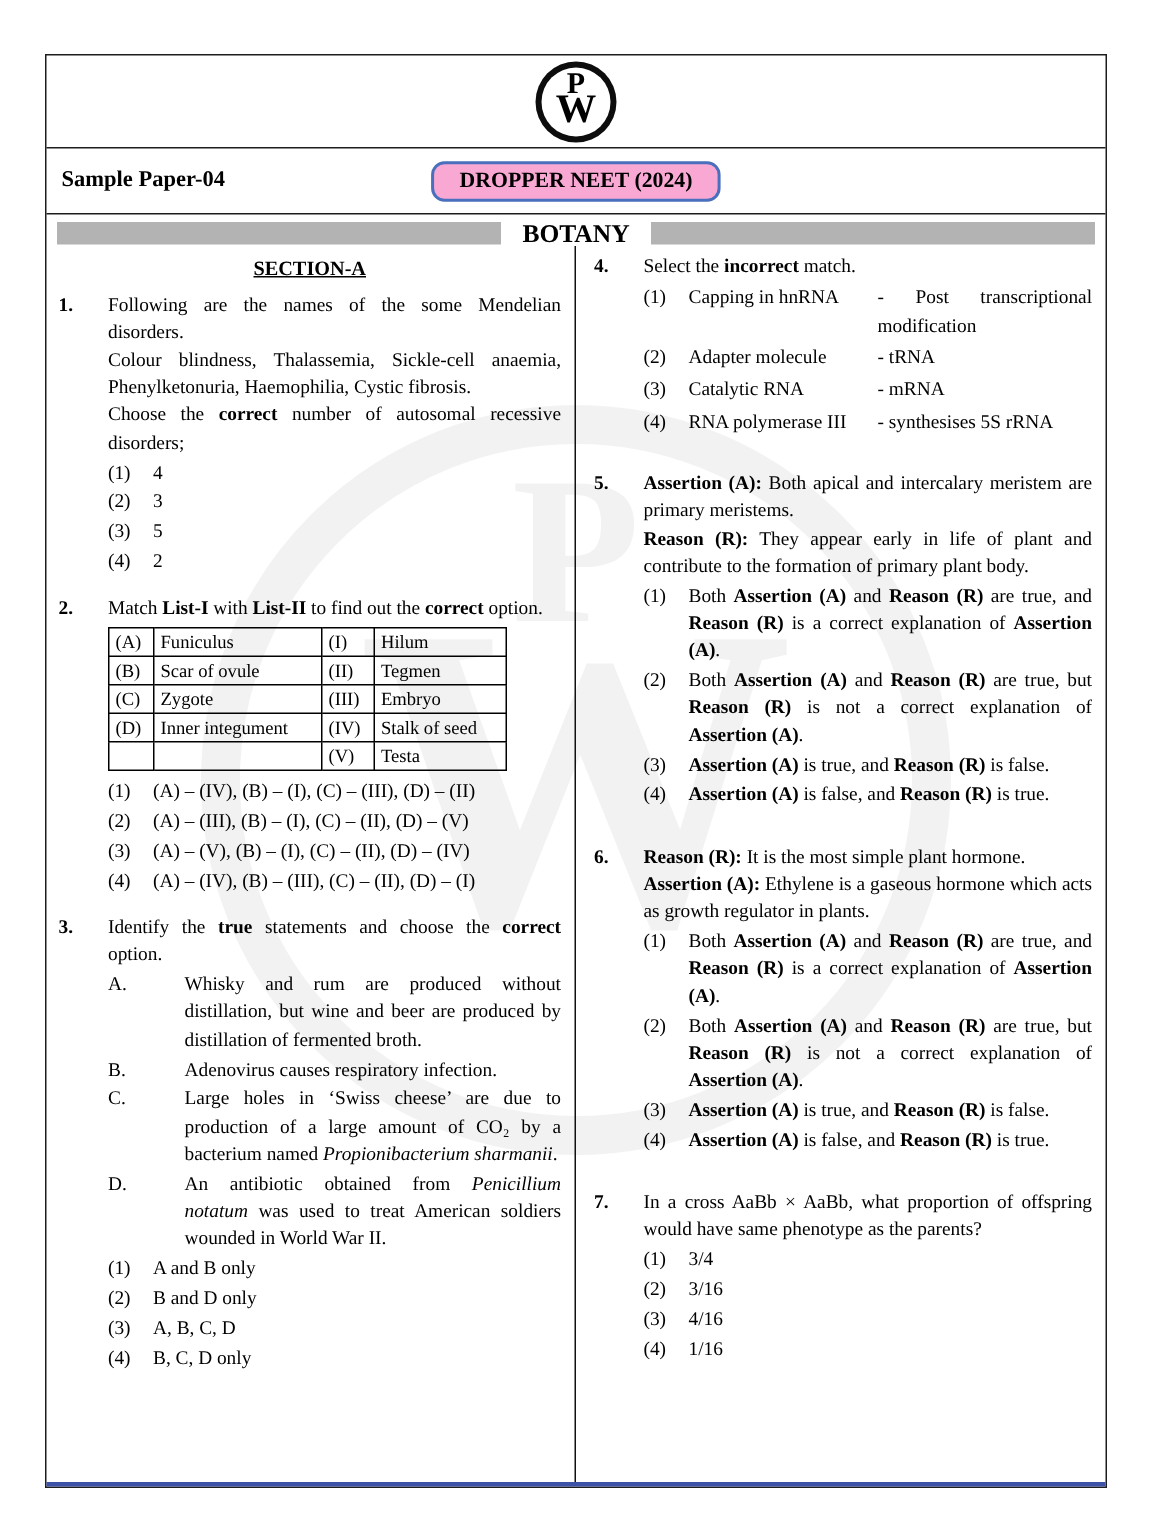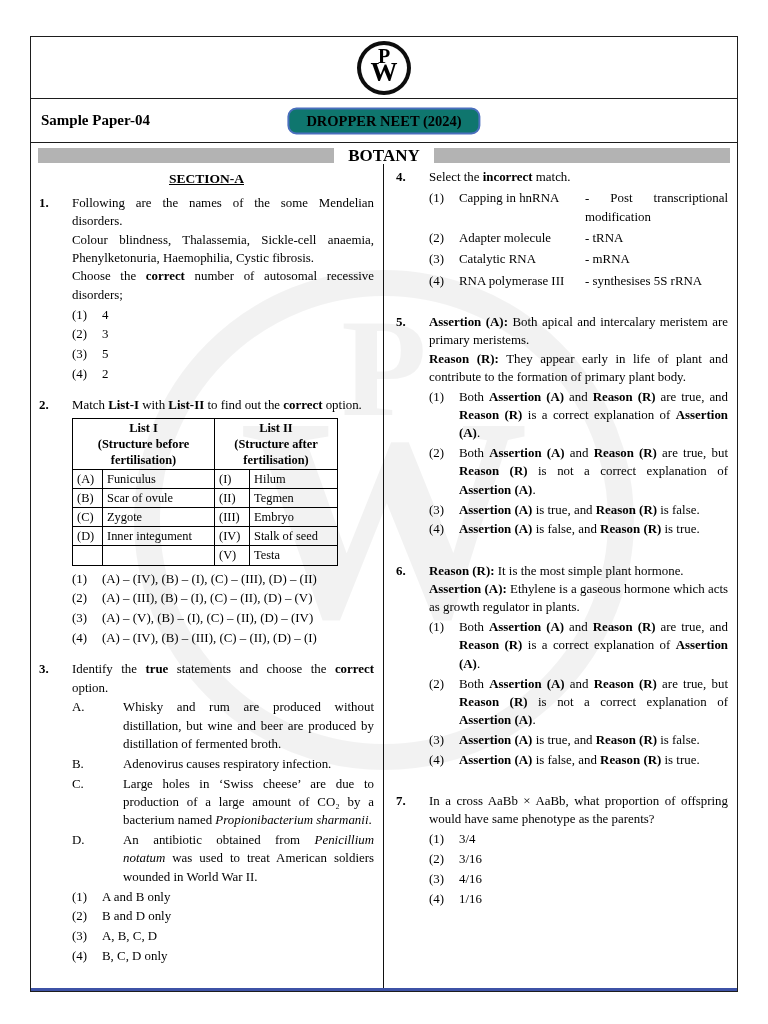--- a/index.html
+++ b/index.html
@@ -27,21 +27,21 @@
   .logo-row { height:62px; border-bottom:1.5px solid #1d1d1d; display:flex; align-items:center; justify-content:center; }
   .logo-disc { width:54px; height:54px; border-radius:50%; background:#0d0d0d; display:flex; align-items:center; justify-content:center; }
   .logo-inner { width:46px; height:46px; border-radius:50%; background:#fff; display:flex; flex-direction:column; align-items:center; overflow:hidden; }
   .logo-p { font-weight:bold; font-size:20px; line-height:19px; margin-top:2px; }
   .logo-w { font-weight:bold; font-size:27px; line-height:22px; margin-top:-5px; }
   .header-row { height:44px; border-bottom:1.5px solid #1d1d1d; position:relative; display:flex; align-items:center; padding:0 10px; }
   .sample-paper { font-weight:bold; font-size:15px; }
   .exam-box {
     position:absolute; left:50%; top:50%; transform:translate(-50%,-50%);
     border:2px solid #4a6fbd; border-radius:9px; padding:3px 17px;
-    font-weight:bold; font-size:14.5px; white-space:nowrap; background:#0f766e;
+    font-weight:bold; font-size:14.5px; white-space:nowrap; background:#f9a8d4;
   }
   .subject-bar { margin:5px 7px 1px; height:15px; background:#b3b3b3; display:flex; align-items:center; justify-content:center; }
   .subject-label { background:#fff; padding:0 14px; font-weight:bold; font-size:17px; line-height:16px; }
   
   .content { flex:1; display:flex; overflow:hidden; font-size:12.9px; line-height:1.42; }
   .col { width:50%; padding:4px 9px 0 8px; }
   .col-left { border-right:1.3px solid #111; }
   .col-right { padding-left:12px; }
   .section-title { text-align:center; font-weight:bold; font-size:13.5px; text-decoration:underline; margin:1px 0 6px; }
   .q { display:flex; margin-bottom:13px; }
@@ -129,28 +129,20 @@
             </div>
           </div>
         </div>
 
         <div class="q">
           <div class="qnum">2.</div>
           <div class="qbody">
             <p class="just">Match <b>List-I</b> with <b>List-II</b> to find out the <b>correct</b> option.</p>
             <table class="match-table">
               <tbody>
-                  <tr>
-                <th colspan="2">List I
-(Structure before
-fertilisation)</th>
-                <th colspan="2">List II
-(Structure after
-fertilisation)</th>
-              </tr>
               <tr>
                 <td>(A)</td>
                 <td>Funiculus</td>
                 <td>(I)</td>
                 <td>Hilum</td>
               </tr>
               <tr>
                 <td>(B)</td>
                 <td>Scar of ovule</td>
                 <td>(II)</td>

